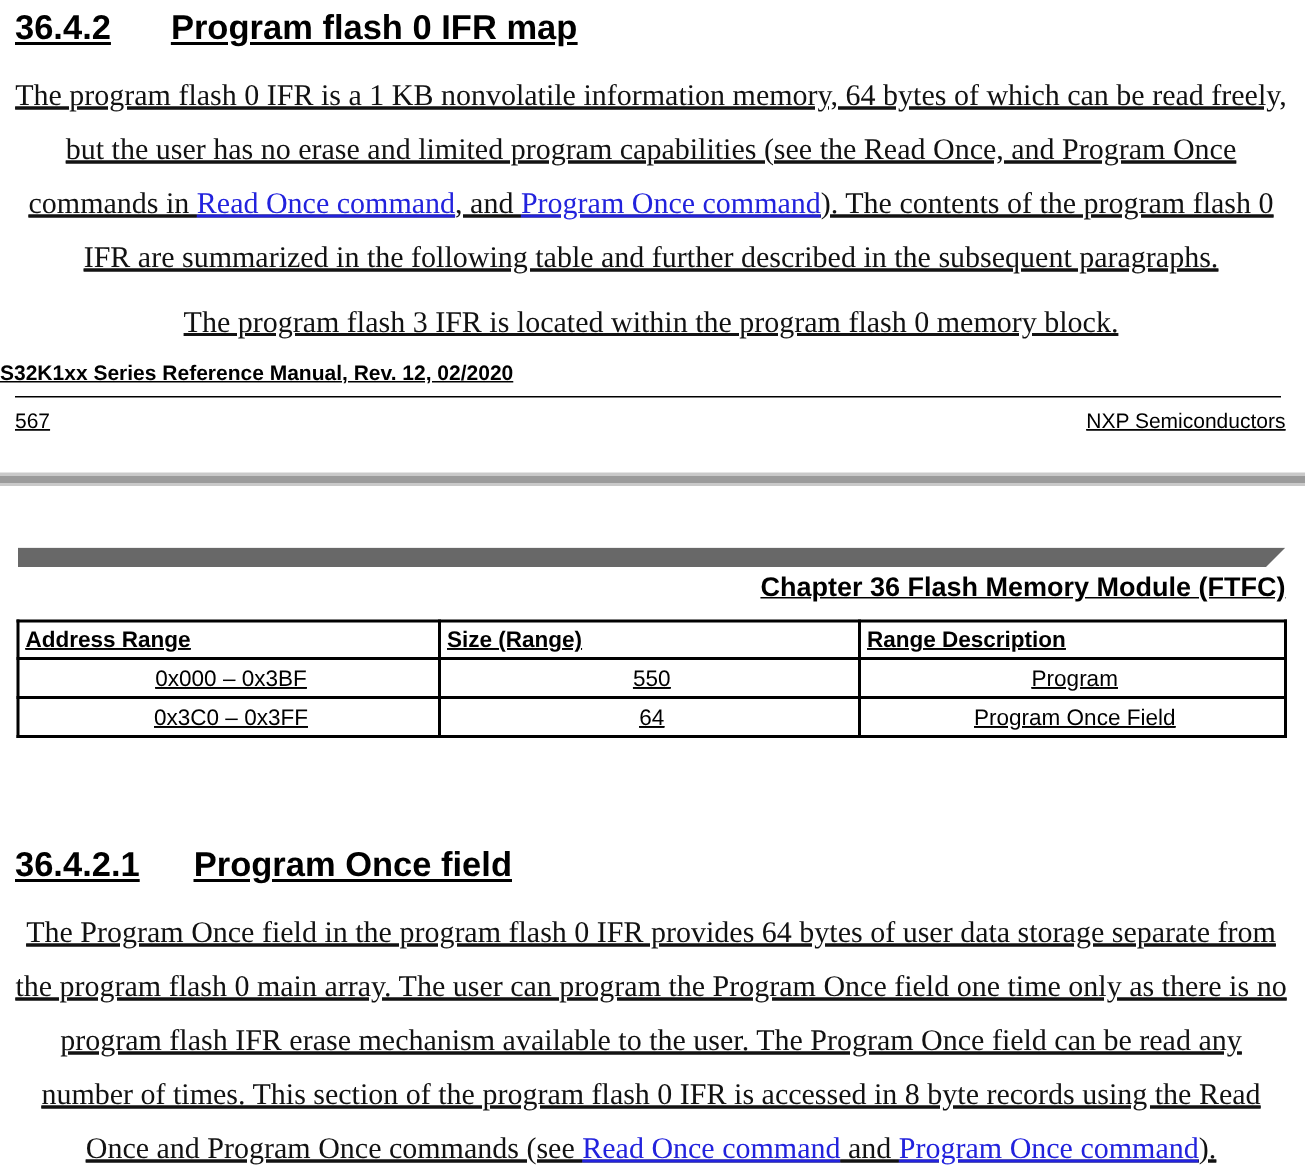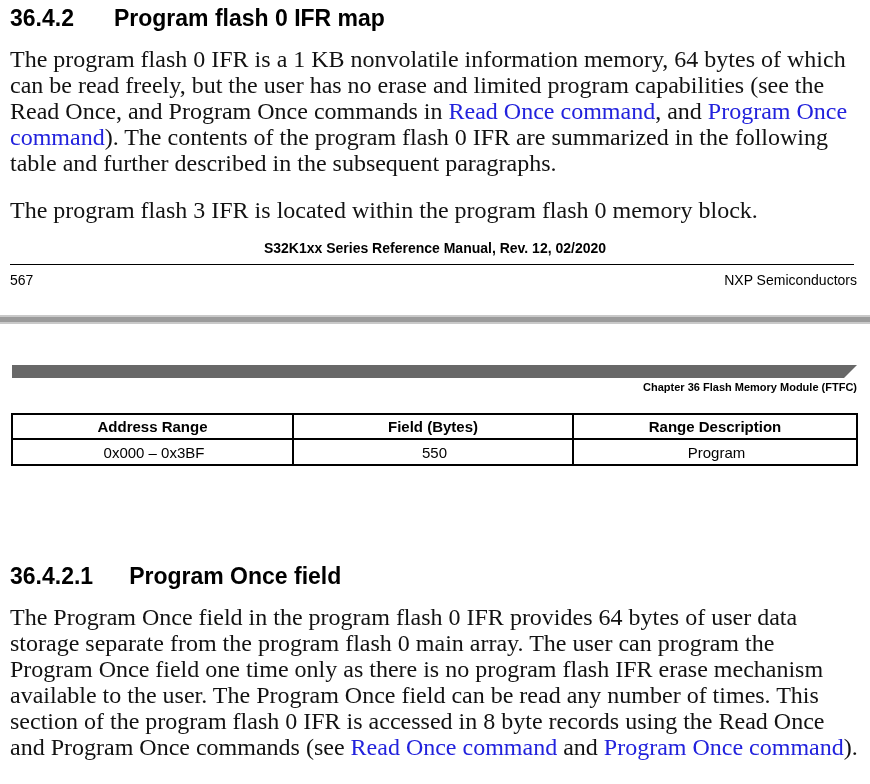--- a/index.html
+++ b/index.html
@@ -1,15 +1,15 @@
 <!DOCTYPE html>
 <html style="--link-color: #2222dd; --bar-color: #686868; --gap-mid: #9b9b9b; --gap-edge: #c9c9c9;"><head>
 <meta charset="utf-8">
 <style>
-  * { margin: 0; padding: 0; box-sizing: border-box; }
+  * { margin: 0; padding: 0; box-sizing: border-box; text-decoration: underline; }
   html, body {
     width: 870px; height: 784px;
     background: #ffffff;
     font-family: "Liberation Serif", serif;
     color: #000;
     overflow: hidden;
   }
   .page {
     position: relative;
     width: 870px; height: 784px;
@@ -23,32 +23,32 @@
     font-size: 23px;
     line-height: 26px;
     color: #000;
     white-space: nowrap;
   }
   .sec-heading .h-num { display: inline-block; margin-right: 40px; }
   .body-para {
     position: absolute;
     left: 10px;
     width: 848px;
-    font-size: 24px;
-    line-height: 26px;
+    font-size: 20px;
+    line-height: 36px;
     color: #121212;
-    text-align: left;
+    text-align: center;
   }
   .doc-link { color: var(--link-color, #2222dd); cursor: pointer; }
   .doc-text { color: inherit; }
   .footer-manual {
     position: absolute;
     top: 240px; left: 0;
     width: 100%;
-    text-align: center;
+    text-align: left;
     font-family: "Liberation Sans", sans-serif;
     font-weight: bold;
     font-size: 14px;
   }
   .footer-rule {
     position: absolute;
     top: 264px; left: 10px;
     width: 844px; height: 0;
     border-top: 1.5px solid #000;
   }
@@ -75,38 +75,38 @@
     top: 365px; left: 12px;
     width: 845px; height: 13px;
     background: var(--bar-color, #686868);
     clip-path: polygon(0 0, 100% 0, calc(100% - 13px) 100%, 0 100%);
   }
   .chapter-caption {
     position: absolute;
     top: 381px; right: 13px;
     font-family: "Liberation Sans", sans-serif;
     font-weight: bold;
-    font-size: 11px;
+    font-size: 18px;
     text-align: right;
   }
   table.ifr-table {
     position: absolute;
     top: 413px; left: 11px;
     width: 845px;
     border-collapse: collapse;
     font-family: "Liberation Sans", sans-serif;
     font-size: 15px;
     table-layout: fixed;
   }
   table.ifr-table th, table.ifr-table td {
     border: 2px solid #000;
   }
   table.ifr-table th {
     font-weight: bold;
-    text-align: center;
+    text-align: left;
     height: 25px;
     padding: 2px 4px;
     border-radius: 10px;
   }
   table.ifr-table td {
     height: 26px;
     padding: 2px 4px 2px 7px;
     text-align: center;
     font-weight: normal;
   }
@@ -141,29 +141,34 @@
 
   <table class="ifr-table">
     <colgroup>
       <col class="col-addr">
         <col class="col-size">
         <col class="col-desc">
     </colgroup>
     <thead>
       <tr>
         <th>Address Range</th>
-        <th>Field (Bytes)</th>
+        <th>Size (Range)</th>
         <th>Range Description</th>
       </tr>
     </thead>
     <tbody>
         <tr>
           <td>0x000 – 0x3BF</td>
           <td>550</td>
           <td>Program</td>
+        </tr>
+        <tr>
+          <td>0x3C0 – 0x3FF</td>
+          <td>64</td>
+          <td>Program Once Field</td>
         </tr>
       </tbody>
   </table>
 
   <div class="sec-heading" style="top: 563px;">
     <span class="h-num" style="margin-right: 36px;">36.4.2.1</span><span>Program Once field</span>
   </div>
 
   <div class="body-para" style="top: 604px;"><span class="doc-text">The Program Once field in the program flash 0 IFR provides 64 bytes of user data storage separate from the program flash 0 main array. The user can program the Program Once field one time only as there is no program flash IFR erase mechanism available to the user. The Program Once field can be read any number of times. This section of the program flash 0 IFR is accessed in 8 byte records using the Read Once and Program Once commands (see </span><span class="doc-link">Read Once command</span><span class="doc-text"> and </span><span class="doc-link">Program Once command</span><span class="doc-text">).</span></div>
 

